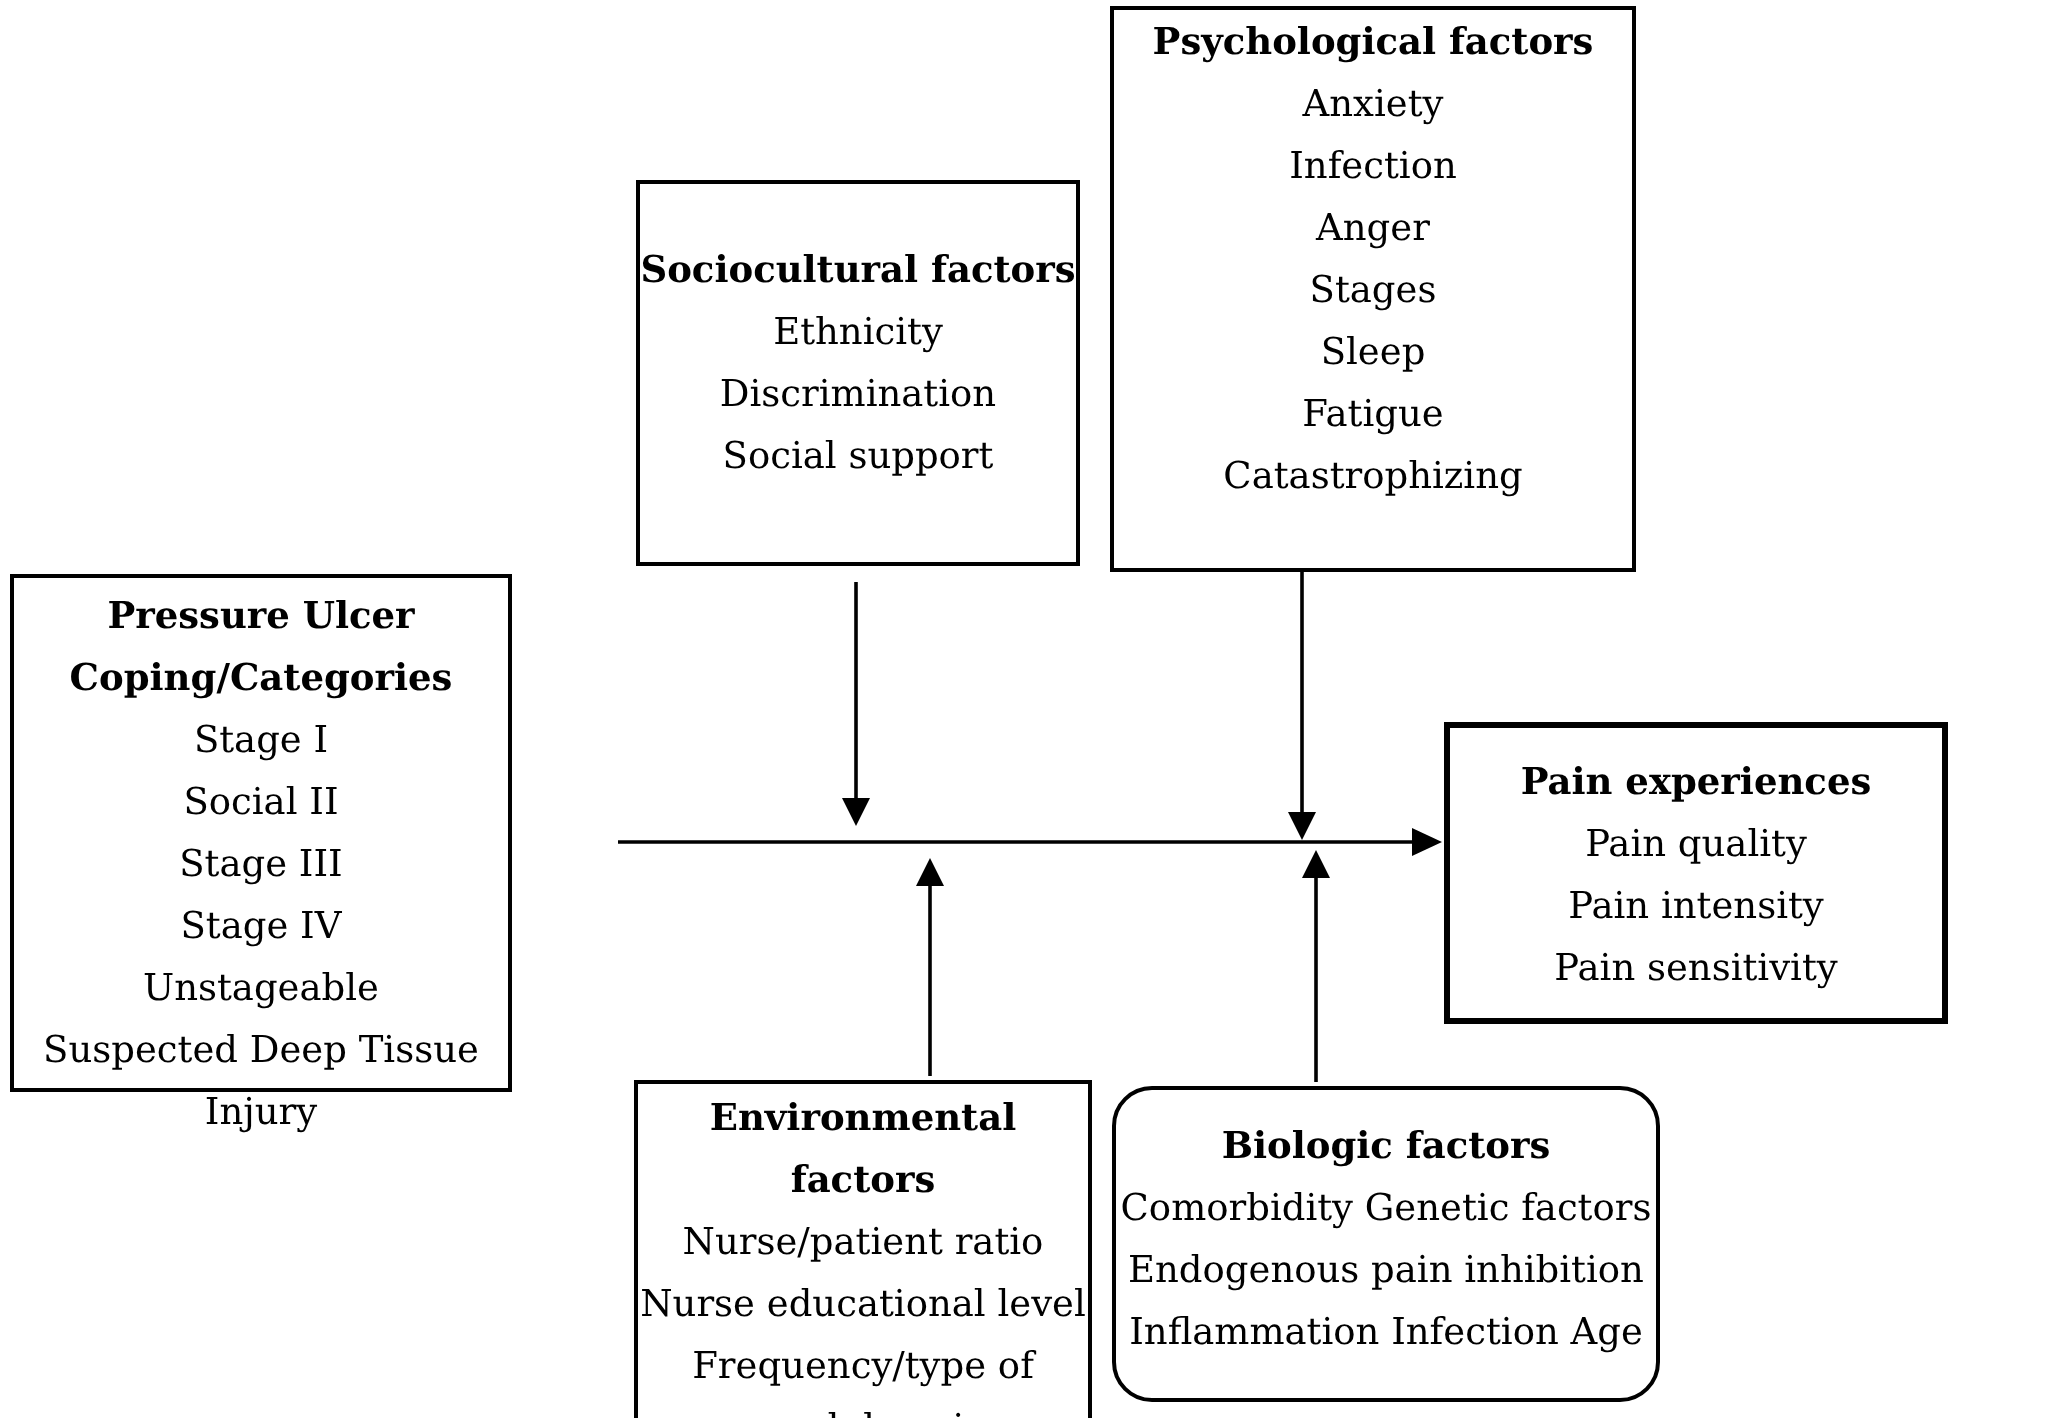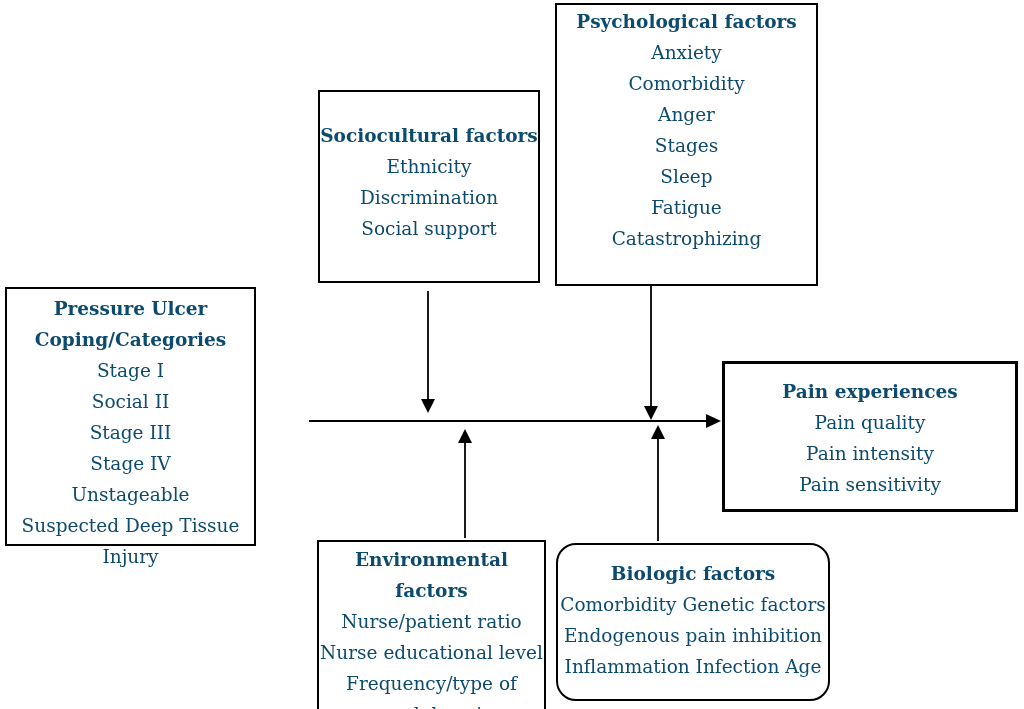--- a/index.html
+++ b/index.html
@@ -6,21 +6,21 @@
     margin: 0;
     padding: 0;
     background: #ffffff;
   }
   .canvas {
     position: relative;
     width: 1024px;
     height: 709px;
     background: #ffffff;
     font-family: "DejaVu Serif", "Liberation Serif", serif;
-    color: #0c4a6e;
+    color: #000000;
     overflow: hidden;
   }
   .arrows {
     position: absolute;
     left: 0;
     top: 0;
     width: 1024px;
     height: 709px;
   }
   .arrows line {
@@ -39,21 +39,21 @@
     text-align: center;
     font-size: 18.5px;
     line-height: 31px;
   }
   .box .title {
     font-weight: bold;
   }
   #box-psychological  { left: 555px; top: 3px;   width: 263px; height: 283px; padding-top: 1px; }
   #box-sociocultural  { left: 318px; top: 90px;  width: 222px; height: 193px; padding-top: 28px; }
   #box-pressure-ulcer { left: 5px;   top: 287px; width: 251px; height: 259px; padding-top: 4px; }
-  #box-pain           { left: 722px; top: 361px; width: 296px; height: 151px; padding-top: 12px; border-width: 3px; }
+  #box-pain           { left: 722px; top: 361px; width: 252px; height: 151px; padding-top: 12px; border-width: 3px; }
   #box-environmental  { left: 317px; top: 540px; width: 229px; height: 172px; padding-top: 2px; }
   #box-biologic       { left: 556px; top: 543px; width: 274px; height: 158px; padding-top: 13px; border-radius: 20px; }
 </style>
 </head>
 <body>
 
 <div class="canvas">
 
   <svg class="arrows" viewBox="0 0 1024 709" xmlns="http://www.w3.org/2000/svg">
     <g>
@@ -74,21 +74,21 @@
     </g>
     <g>
       <line x1="658" y1="541" x2="658" y2="438"></line>
       <polygon points="658,425 651,439 665,439"></polygon>
     </g>
   </svg>
 
   <div class="box" id="box-psychological">
     <div class="title">Psychological factors</div>
     <div class="item">Anxiety</div>
-    <div class="item">Comorbidity</div>
+    <div class="item">Infection</div>
     <div class="item">Anger</div>
     <div class="item">Stages</div>
     <div class="item">Sleep</div>
     <div class="item">Fatigue</div>
     <div class="item">Catastrophizing</div>
   </div>
 
   <div class="box" id="box-sociocultural">
     <div class="title">Sociocultural factors</div>
     <div class="item">Ethnicity</div>

